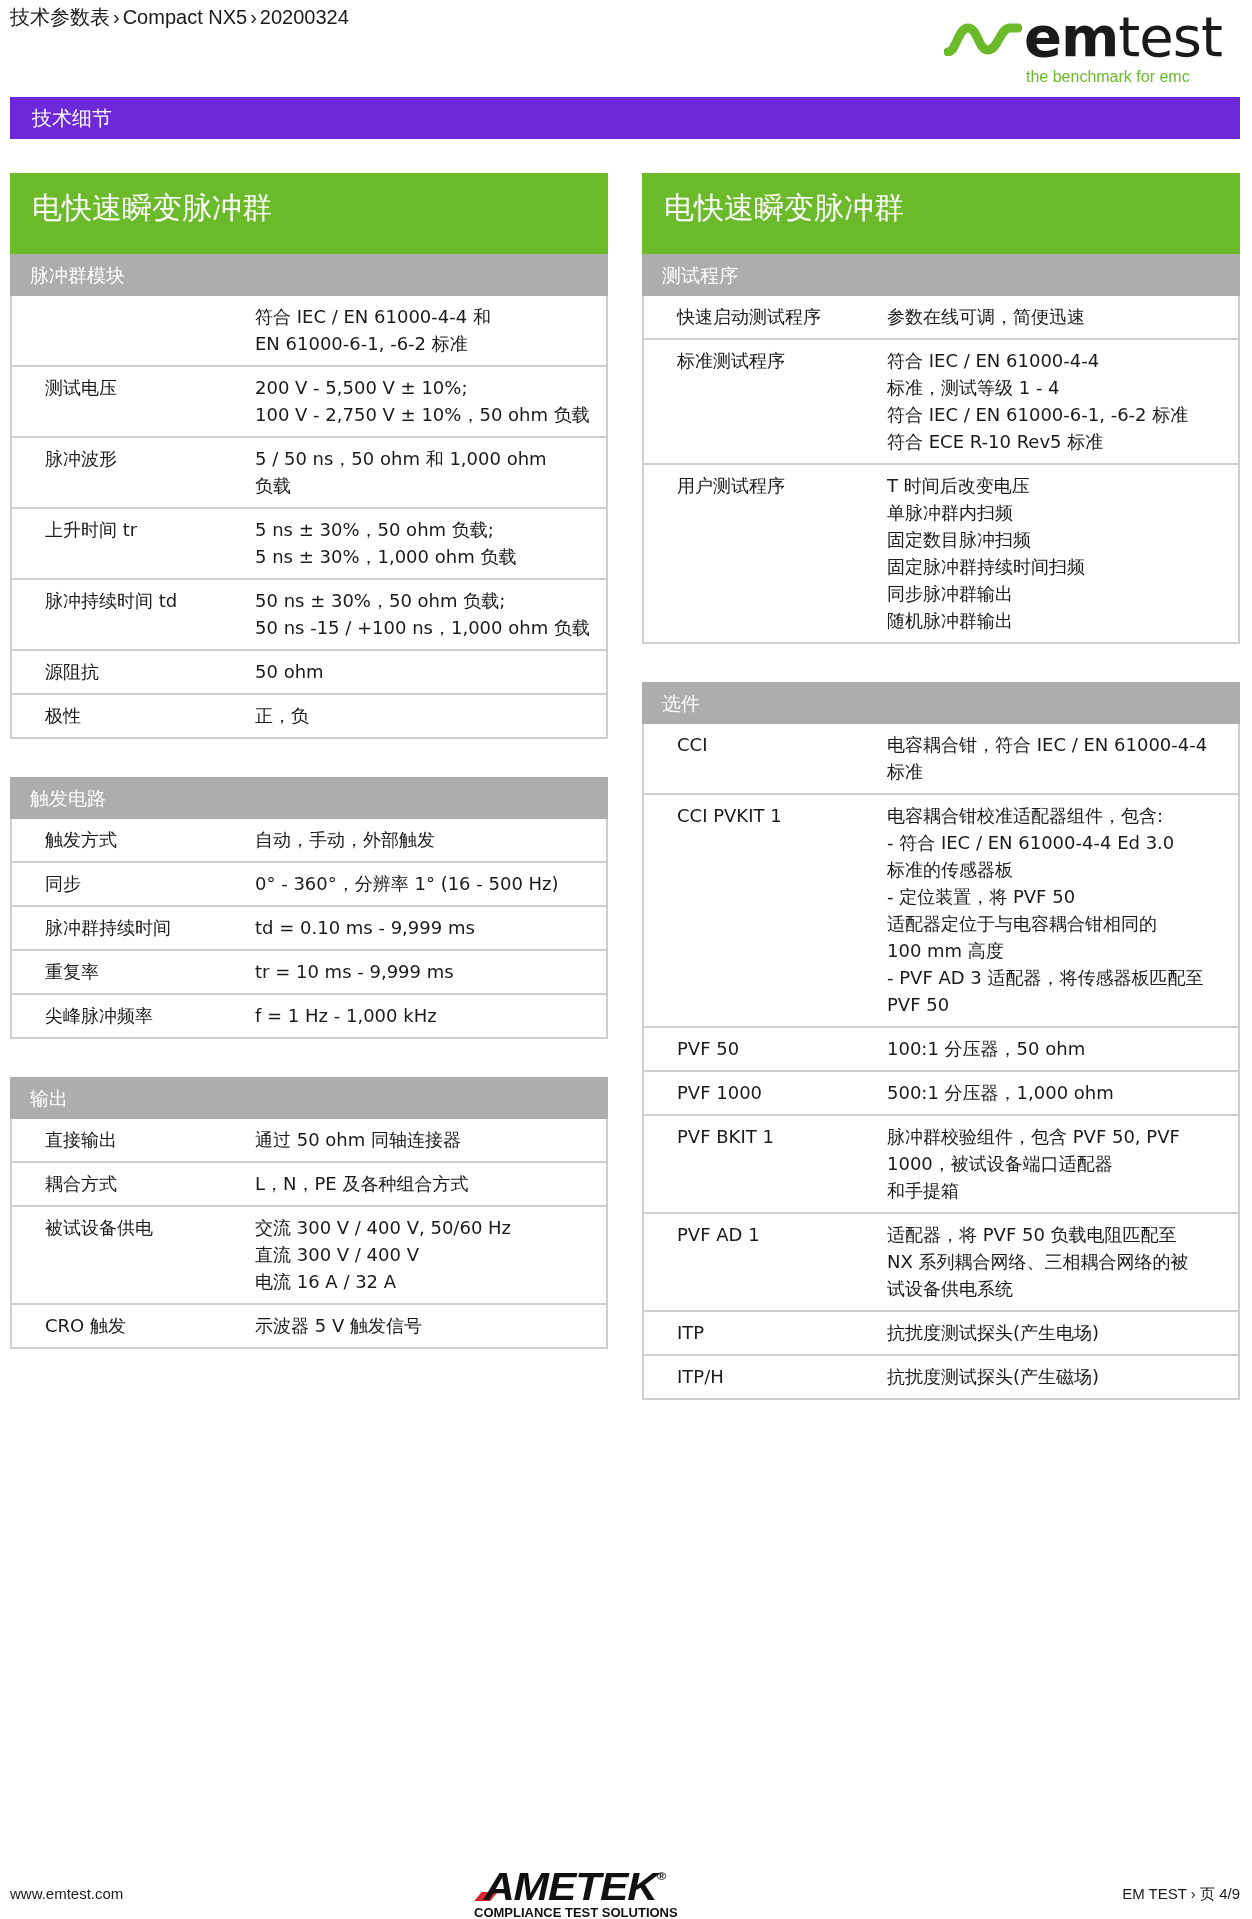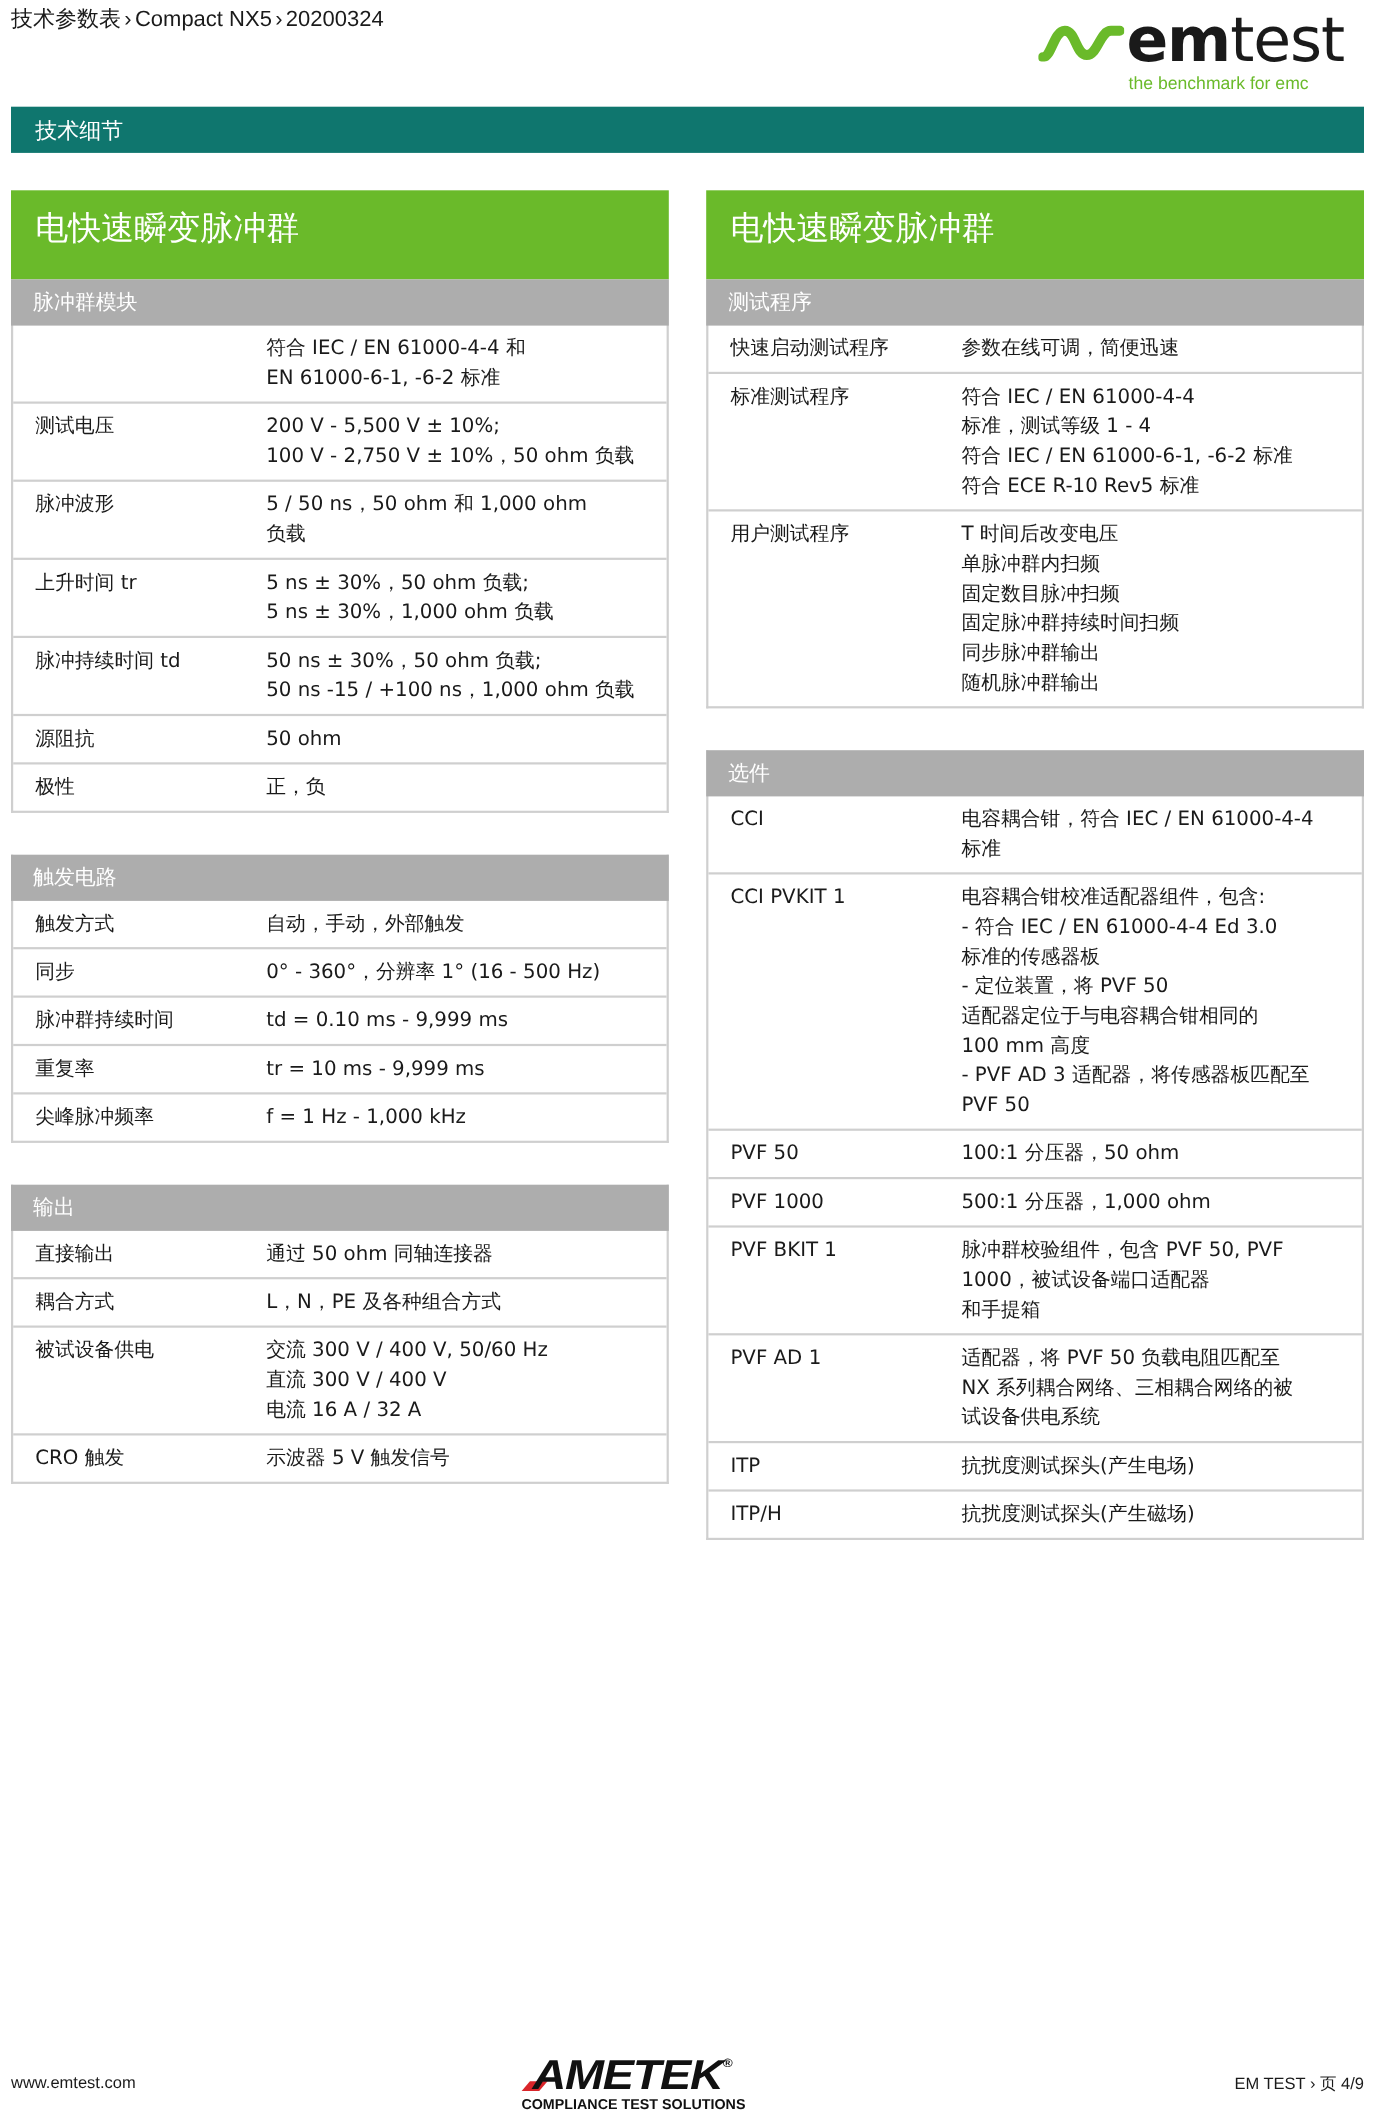--- a/index.html
+++ b/index.html
@@ -26,21 +26,21 @@
   .logo .wordmark b { font-weight: bold; }
   .logo .wordmark span.light { font-weight: normal; }
   .logo .tagline {
     position: absolute; left: 84px; top: 58px;
     font-size: 16px; color: #6aba2a;
     font-family: "Liberation Sans", "DejaVu Sans", sans-serif;
   }
 
   .topbar {
     position: absolute; left: 10px; top: 97px; width: 1230px; height: 42px;
-    background: #0f766e; color: #ffffff;
+    background: #6d28d9; color: #ffffff;
     font-size: 20px; line-height: 42px; padding-left: 22px; box-sizing: border-box;
   }
 
   .column { position: absolute; top: 173px; width: 598px; }
   .col-left { left: 10px; }
   .col-right { left: 642px; }
 
   .section-title {
     height: 81px; background: #6aba2a; color: #ffffff;
     font-size: 30px; line-height: 69px; padding-left: 22px; box-sizing: border-box;
@@ -53,21 +53,21 @@
   .table-header {
     background: #adadad; color: #ffffff;
     height: 42px; line-height: 42px; font-size: 19px; padding-left: 20px;
     margin: 0 -2px; 
   }
   .row {
     display: flex; border-top: 2px solid #cfcfcf;
     padding: 7px 0 8px 0; font-size: 18px; line-height: 27px;
   }
   .row:first-of-type { border-top: none; }
-  .cell-label { width: 210px; padding-left: 20px; flex-shrink: 0; white-space: nowrap; }
+  .cell-label { width: 210px; padding-left: 33px; flex-shrink: 0; white-space: nowrap; }
   .cell-value { flex: 1; padding-right: 6px; }
   .col-right .cell-label { width: 210px; }
   .cell-value .line { display: block; white-space: nowrap; }
 
   .footer-url {
     position: absolute; left: 10px; top: 1885px; font-size: 15px; color: #1a1a1a;
     font-family: "Liberation Sans", "DejaVu Sans", sans-serif;
   }
   .footer-page {
     position: absolute; right: 12px; top: 1885px; font-size: 15px; color: #1a1a1a;

